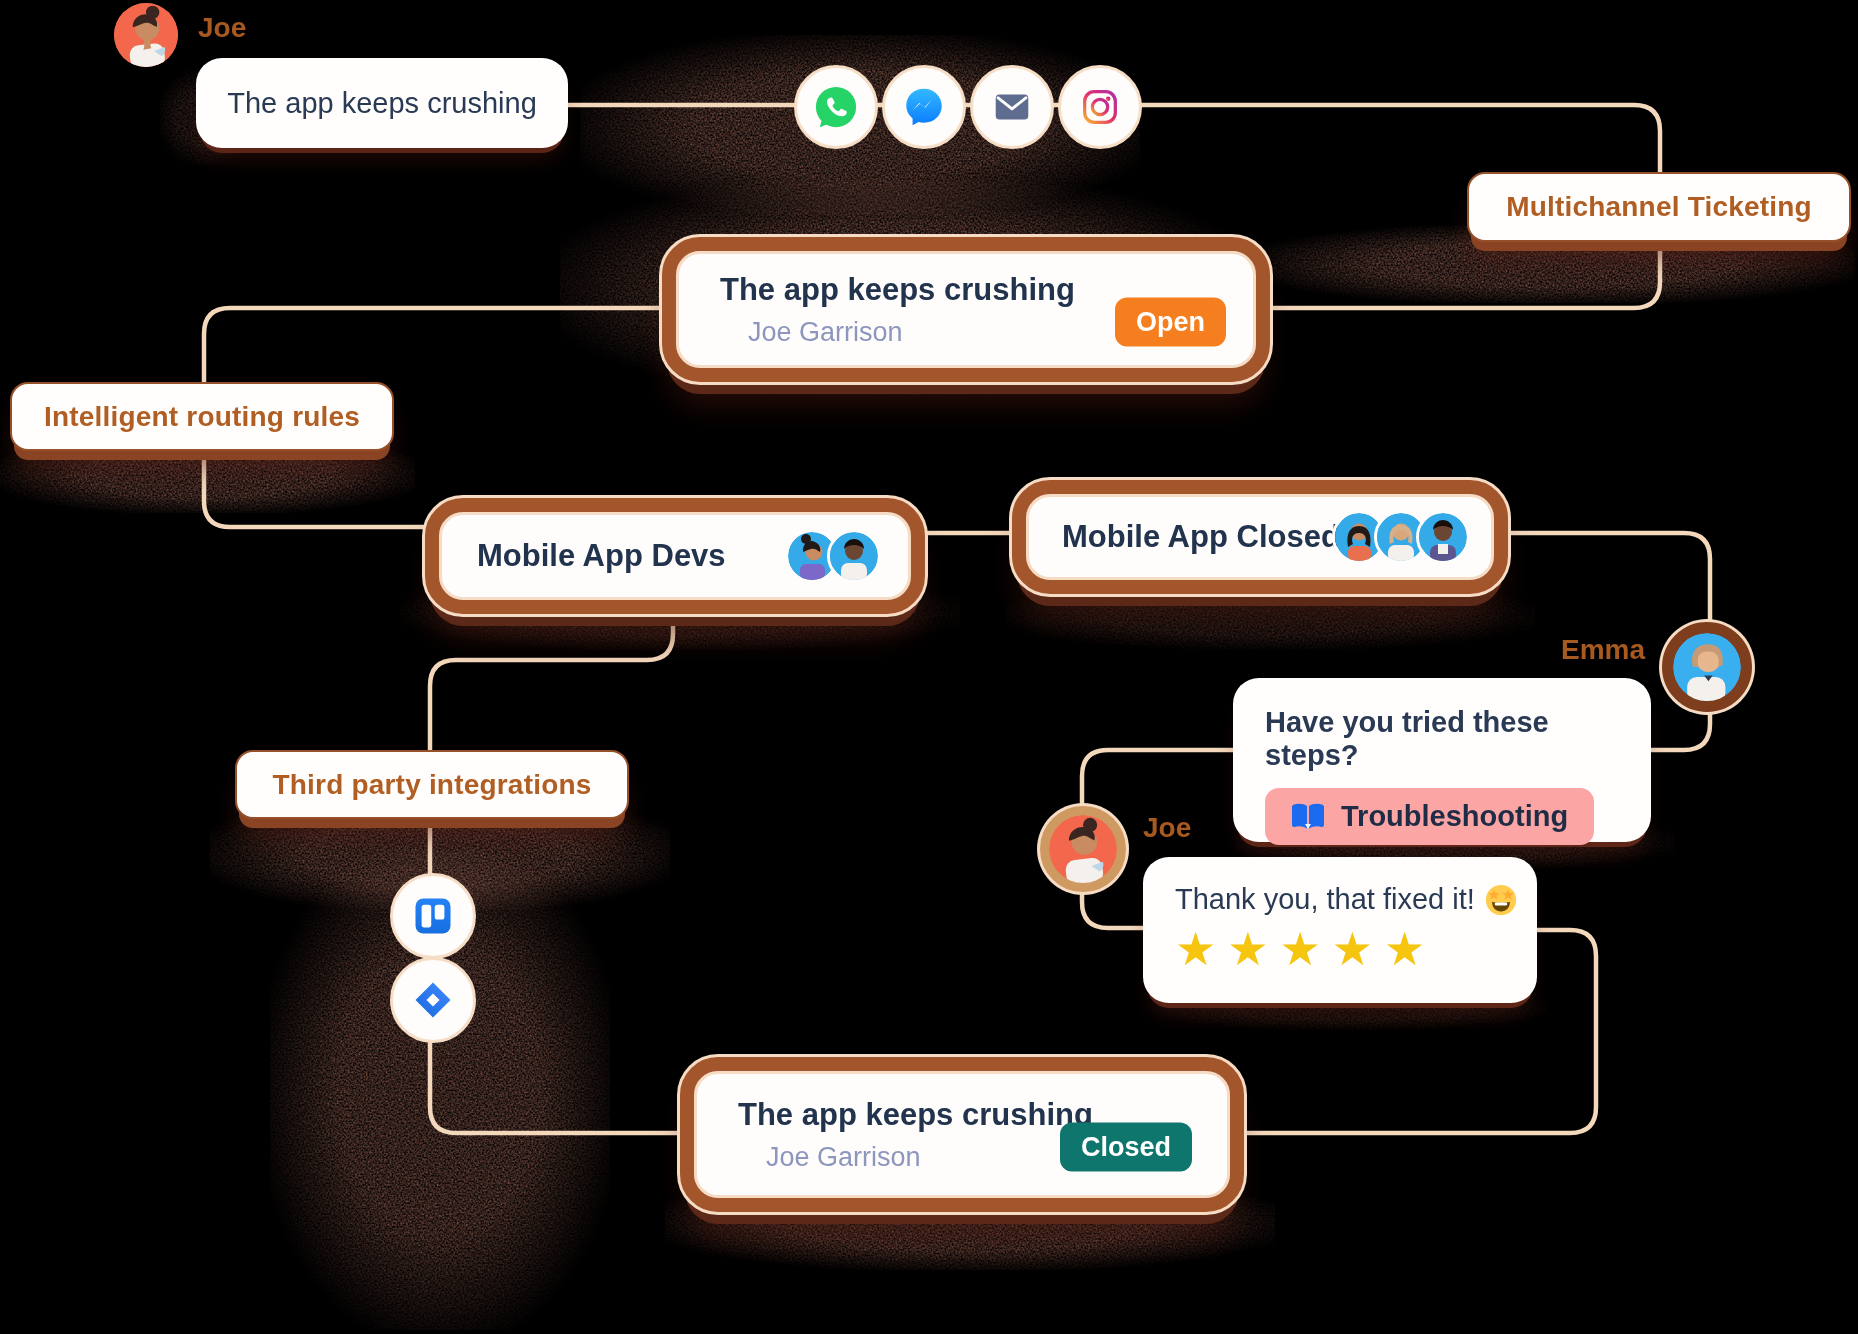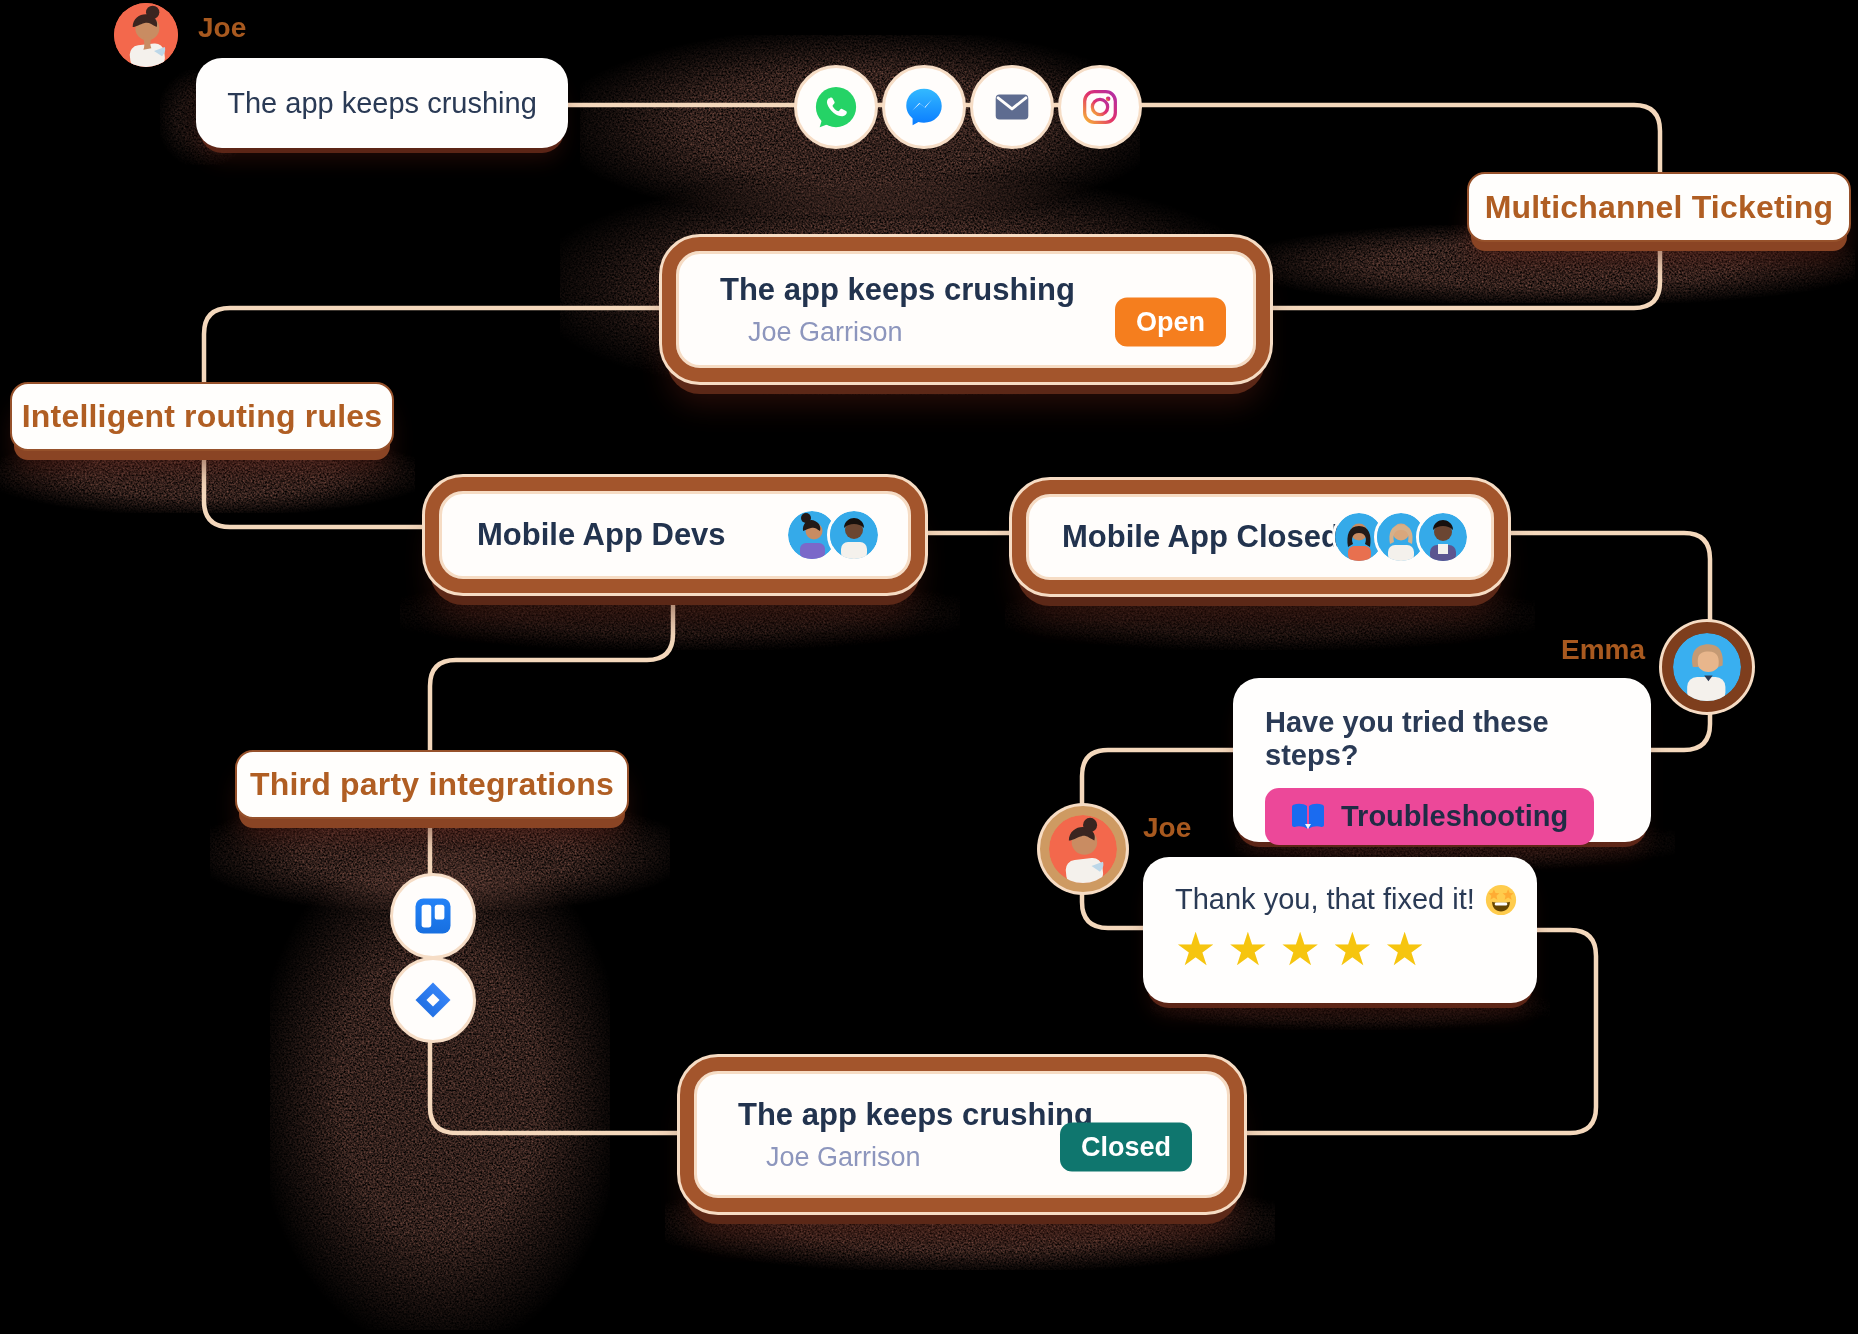--- a/index.html
+++ b/index.html
@@ -8,21 +8,21 @@
   
   #connectors{position:absolute;left:0;top:0;z-index:1;}
   
   .grain{position:absolute;z-index:0;
     -webkit-mask:radial-gradient(ellipse at center,#000 42%,transparent 78%);
     mask:radial-gradient(ellipse at center,#000 42%,transparent 78%);}
   
   .pill{position:absolute;z-index:3;background:#FFFEFC;border:2px solid #96512B;border-radius:18px;
     box-shadow:0 13px 0 -4px #8A4424,0 22px 26px -6px rgba(90,30,20,.55);
     display:flex;align-items:center;justify-content:center;
-    color:#B05E23;font-size:32px;font-weight:700;letter-spacing:.2px;}
+    color:#B05E23;font-size:28px;font-weight:700;letter-spacing:.2px;}
   
   .card{position:absolute;z-index:3;background:#FFFDFB;border:14px solid #A3552C;border-radius:38px;
     box-shadow:0 0 0 3px #F6DCC4,inset 0 0 0 3px #F6DCC4,0 17px 0 -5px #5C2817,0 30px 30px -8px rgba(80,25,15,.5);
     display:flex;align-items:center;box-sizing:border-box;}
   .ticket-col{display:flex;flex-direction:column;gap:9px;}
   .ticket-title{color:#22334E;font-size:31px;font-weight:700;}
   .ticket-author{color:#8D96BD;font-size:27px;font-weight:500;margin-left:28px;}
   .badge{position:absolute;top:50%;transform:translateY(-50%);color:#fff;font-size:27px;font-weight:600;
     padding:9px 21px;border-radius:12px;margin-top:12px;}
   .team-label{color:#22334E;font-size:31px;font-weight:600;}
@@ -34,21 +34,21 @@
   .circle-icon{position:absolute;z-index:3;background:#FFFDFB;border:3px solid #F6DDC6;border-radius:50%;
     display:flex;align-items:center;justify-content:center;}
   
   .avatar{position:absolute;z-index:4;border-radius:50%;overflow:hidden;}
   .avatar-ring{position:absolute;z-index:4;border-radius:50%;box-sizing:border-box;
     display:flex;align-items:center;justify-content:center;box-shadow:0 0 0 3px #F6DCC4;}
   .avatar-ring .avatar{position:relative;}
   .name-tag{position:absolute;z-index:4;color:#A8591F;font-size:28px;font-weight:700;}
   .mini-avatars{display:flex;margin-left:auto;}
   .mini-avatars .avatar{position:relative;border:3px solid #FFFDFB;margin-left:-12px;}
-  .chip{display:inline-flex;align-items:center;gap:16px;background:#ec4899;border-radius:14px;
+  .chip{display:inline-flex;align-items:center;gap:16px;background:#fca5a5;border-radius:14px;
     padding:12px 26px;margin-top:16px;}
   .chip-label{color:#1F2C45;font-size:29px;font-weight:700;}
   .stars{color:#F6C50F;font-size:46px;letter-spacing:11px;line-height:1;margin-top:10px;}
 </style>
 </head>
 <body>
 
 <div id="canvas">
 
   <svg width="0" height="0" style="position:absolute" aria-hidden="true">
@@ -176,21 +176,21 @@
       <div class="ticket-title">The app keeps crushing</div>
       <div class="ticket-author">Joe Garrison</div>
     </div>
     <div class="badge" style="right:30px;background:#F57E1E">Open</div>
   </div>
 
   <div class="pill" style="left:10px;top:382px;width:380px;height:65px">
     <span>Intelligent routing rules</span>
   </div>
 
-  <div class="card" style="left:425px;top:477px;width:500px;height:116px;padding:0 30px 0 38px">
+  <div class="card" style="left:425px;top:498px;width:500px;height:116px;padding:0 30px 0 38px">
     <div class="team-label">Mobile App Devs</div>
     <div class="mini-avatars">
       <div class="avatar" style="width:48px;height:48px">
         <svg viewBox="0 0 48 48" width="48" height="48">
           <circle cx="24" cy="24" r="24" fill="#35AAE9"></circle>
           <rect x="12" y="32" width="25" height="16" rx="6" fill="#7B68C9"></rect>
           <circle cx="26" cy="20" r="8.5" fill="#C98C62"></circle>
           <path d="M15 20c-1-9 7-13 12-10 5 2 6 7 5 10-4-3-6-4-9-3-4 1-5 2-8 3z" fill="#221A18"></path>
           <circle cx="18" cy="7" r="5" fill="#221A18"></circle>
         </svg>

